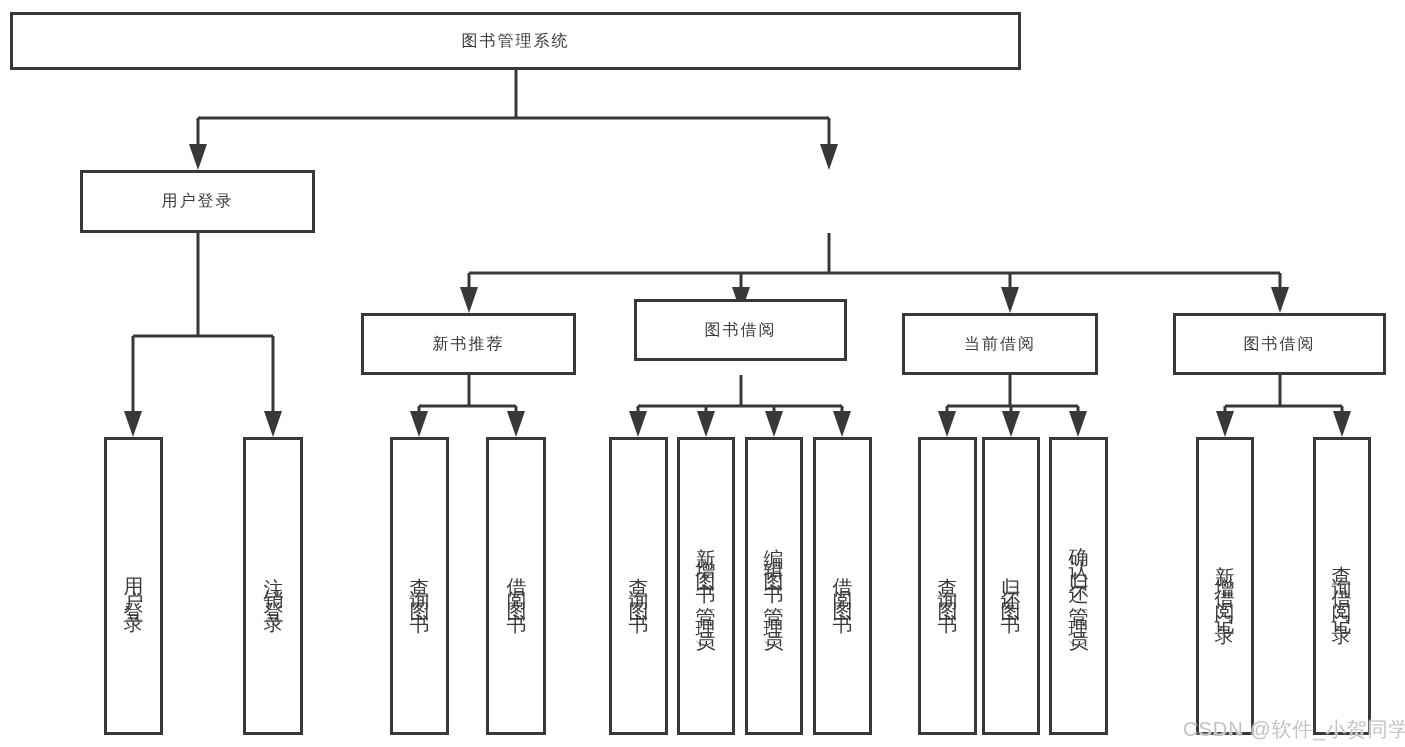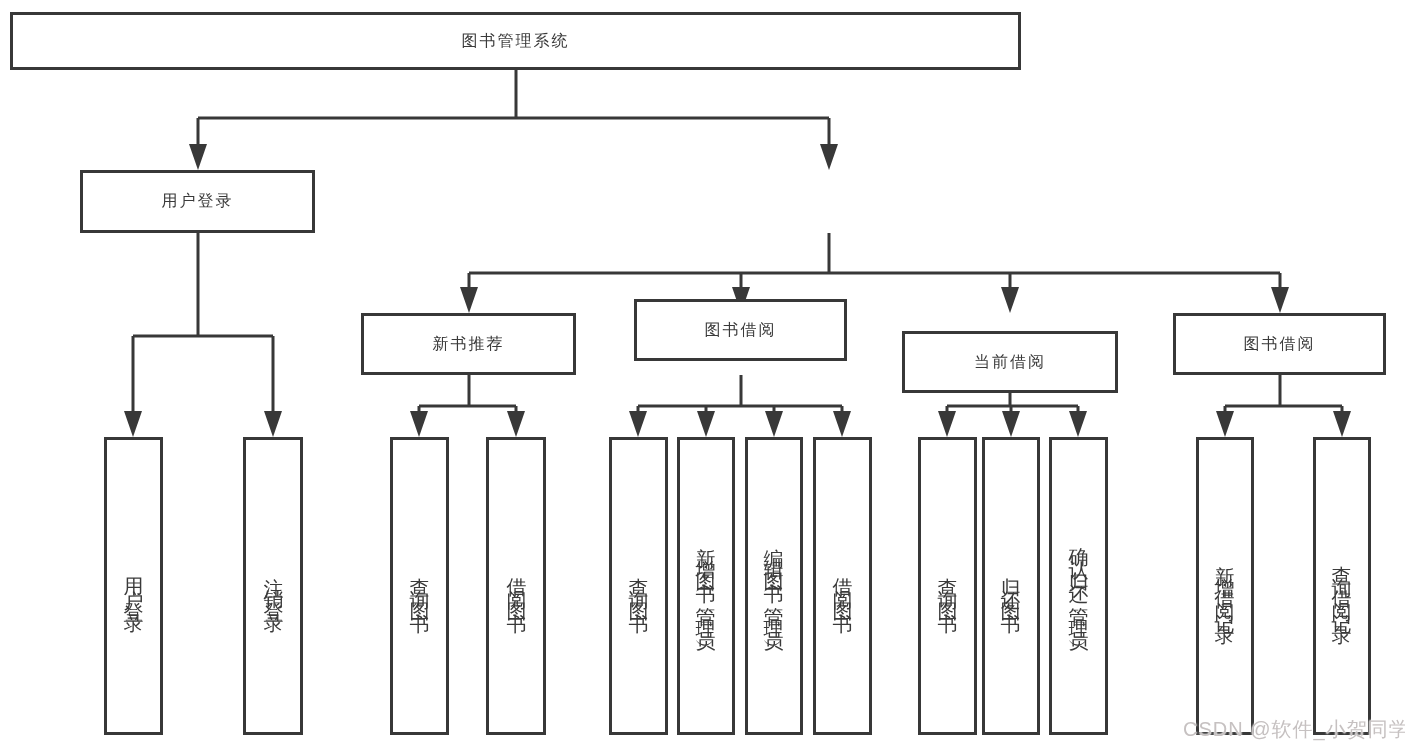--- a/index.html
+++ b/index.html
@@ -110,21 +110,21 @@
       <polygon points="1333,411 1351,411 1342,437"></polygon>
     </g>
   </svg>
 
   <div class="box" style="left:10px;top:12px;width:1011px;height:58px">图书管理系统</div>
 
   <div class="box" style="left:80px;top:170px;width:235px;height:63px">用户登录</div>
 
   <div class="box" style="left:361px;top:313px;width:215px;height:62px">新书推荐</div>
   <div class="box" style="left:634px;top:299px;width:213px;height:62px">图书借阅</div>
-  <div class="box" style="left:902px;top:331px;width:216px;height:62px">当前借阅</div>
+  <div class="box" style="left:902px;top:313px;width:196px;height:62px">当前借阅</div>
   <div class="box" style="left:1173px;top:313px;width:213px;height:62px">图书借阅</div>
 
   <div class="vbox" style="left:104px;top:437px;width:59px;height:298px">用户登录</div>
   <div class="vbox" style="left:243px;top:437px;width:60px;height:298px">注销登录</div>
 
   <div class="vbox" style="left:390px;top:437px;width:59px;height:298px">查询图书</div>
   <div class="vbox" style="left:486px;top:437px;width:60px;height:298px">借阅图书</div>
 
   <div class="vbox" style="left:609px;top:437px;width:59px;height:298px">查询图书</div>
   <div class="vbox" style="left:677px;top:437px;width:58px;height:298px">新增图书（管理员）</div>

